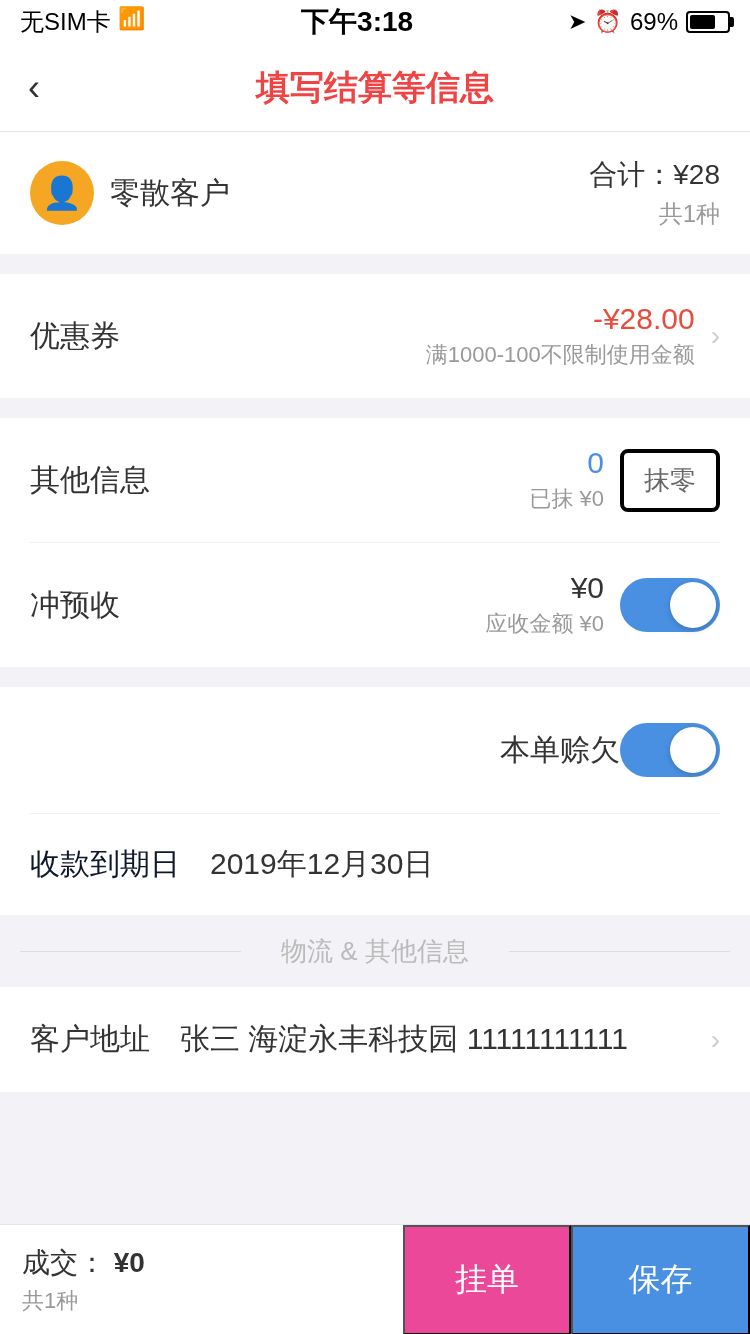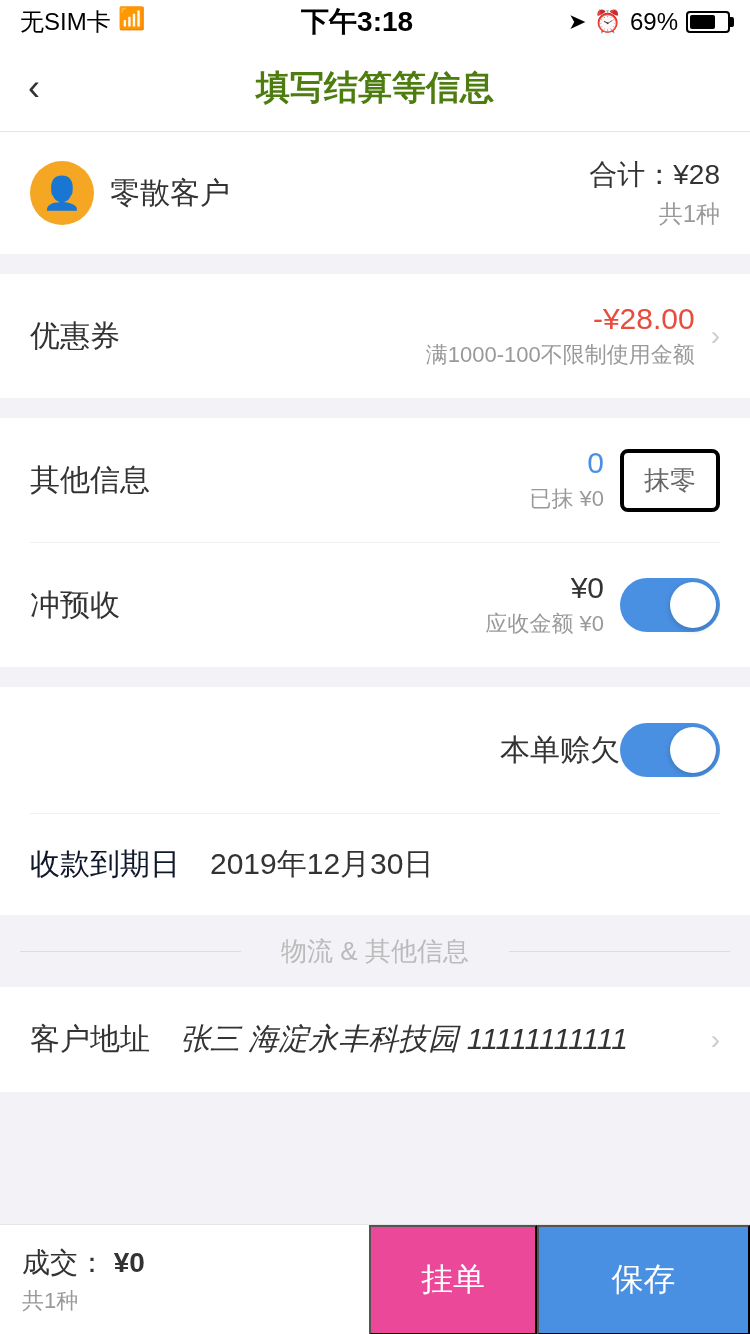--- a/index.html
+++ b/index.html
@@ -57,21 +57,21 @@
     .nav-back {
       position: absolute;
       left: 28px;
       font-size: 36px;
       color: #333;
       cursor: pointer;
     }
     .nav-title {
       font-size: 34px;
       font-weight: 600;
-      color: #4d7c0f;
+      color: #ef4444;
     }
 
     
     .section-divider {
       height: 20px;
       background: #f2f2f7;
     }
 
     
     .card-section {
@@ -278,21 +278,20 @@
     .address-label {
       font-size: 30px;
       color: #333;
       flex-shrink: 0;
       margin-right: 30px;
     }
     .address-value {
       font-size: 30px;
       color: #333;
       flex: 1;
-      font-style: italic;
     }
 
     
     .empty-area {
       flex: 1;
       background: #f2f2f7;
       min-height: 200px;
     }
 
     
@@ -326,21 +325,21 @@
       background: #ec4899;
       display: flex;
       align-items: center;
       justify-content: center;
       font-size: 32px;
       color: #fff;
       font-weight: 500;
       cursor: pointer;
     }
     .btn-save {
-      width: 213px;
+      width: 179px;
       height: 110px;
       background: #4a90e2;
       display: flex;
       align-items: center;
       justify-content: center;
       font-size: 32px;
       color: #fff;
       font-weight: 500;
       cursor: pointer;
     }

